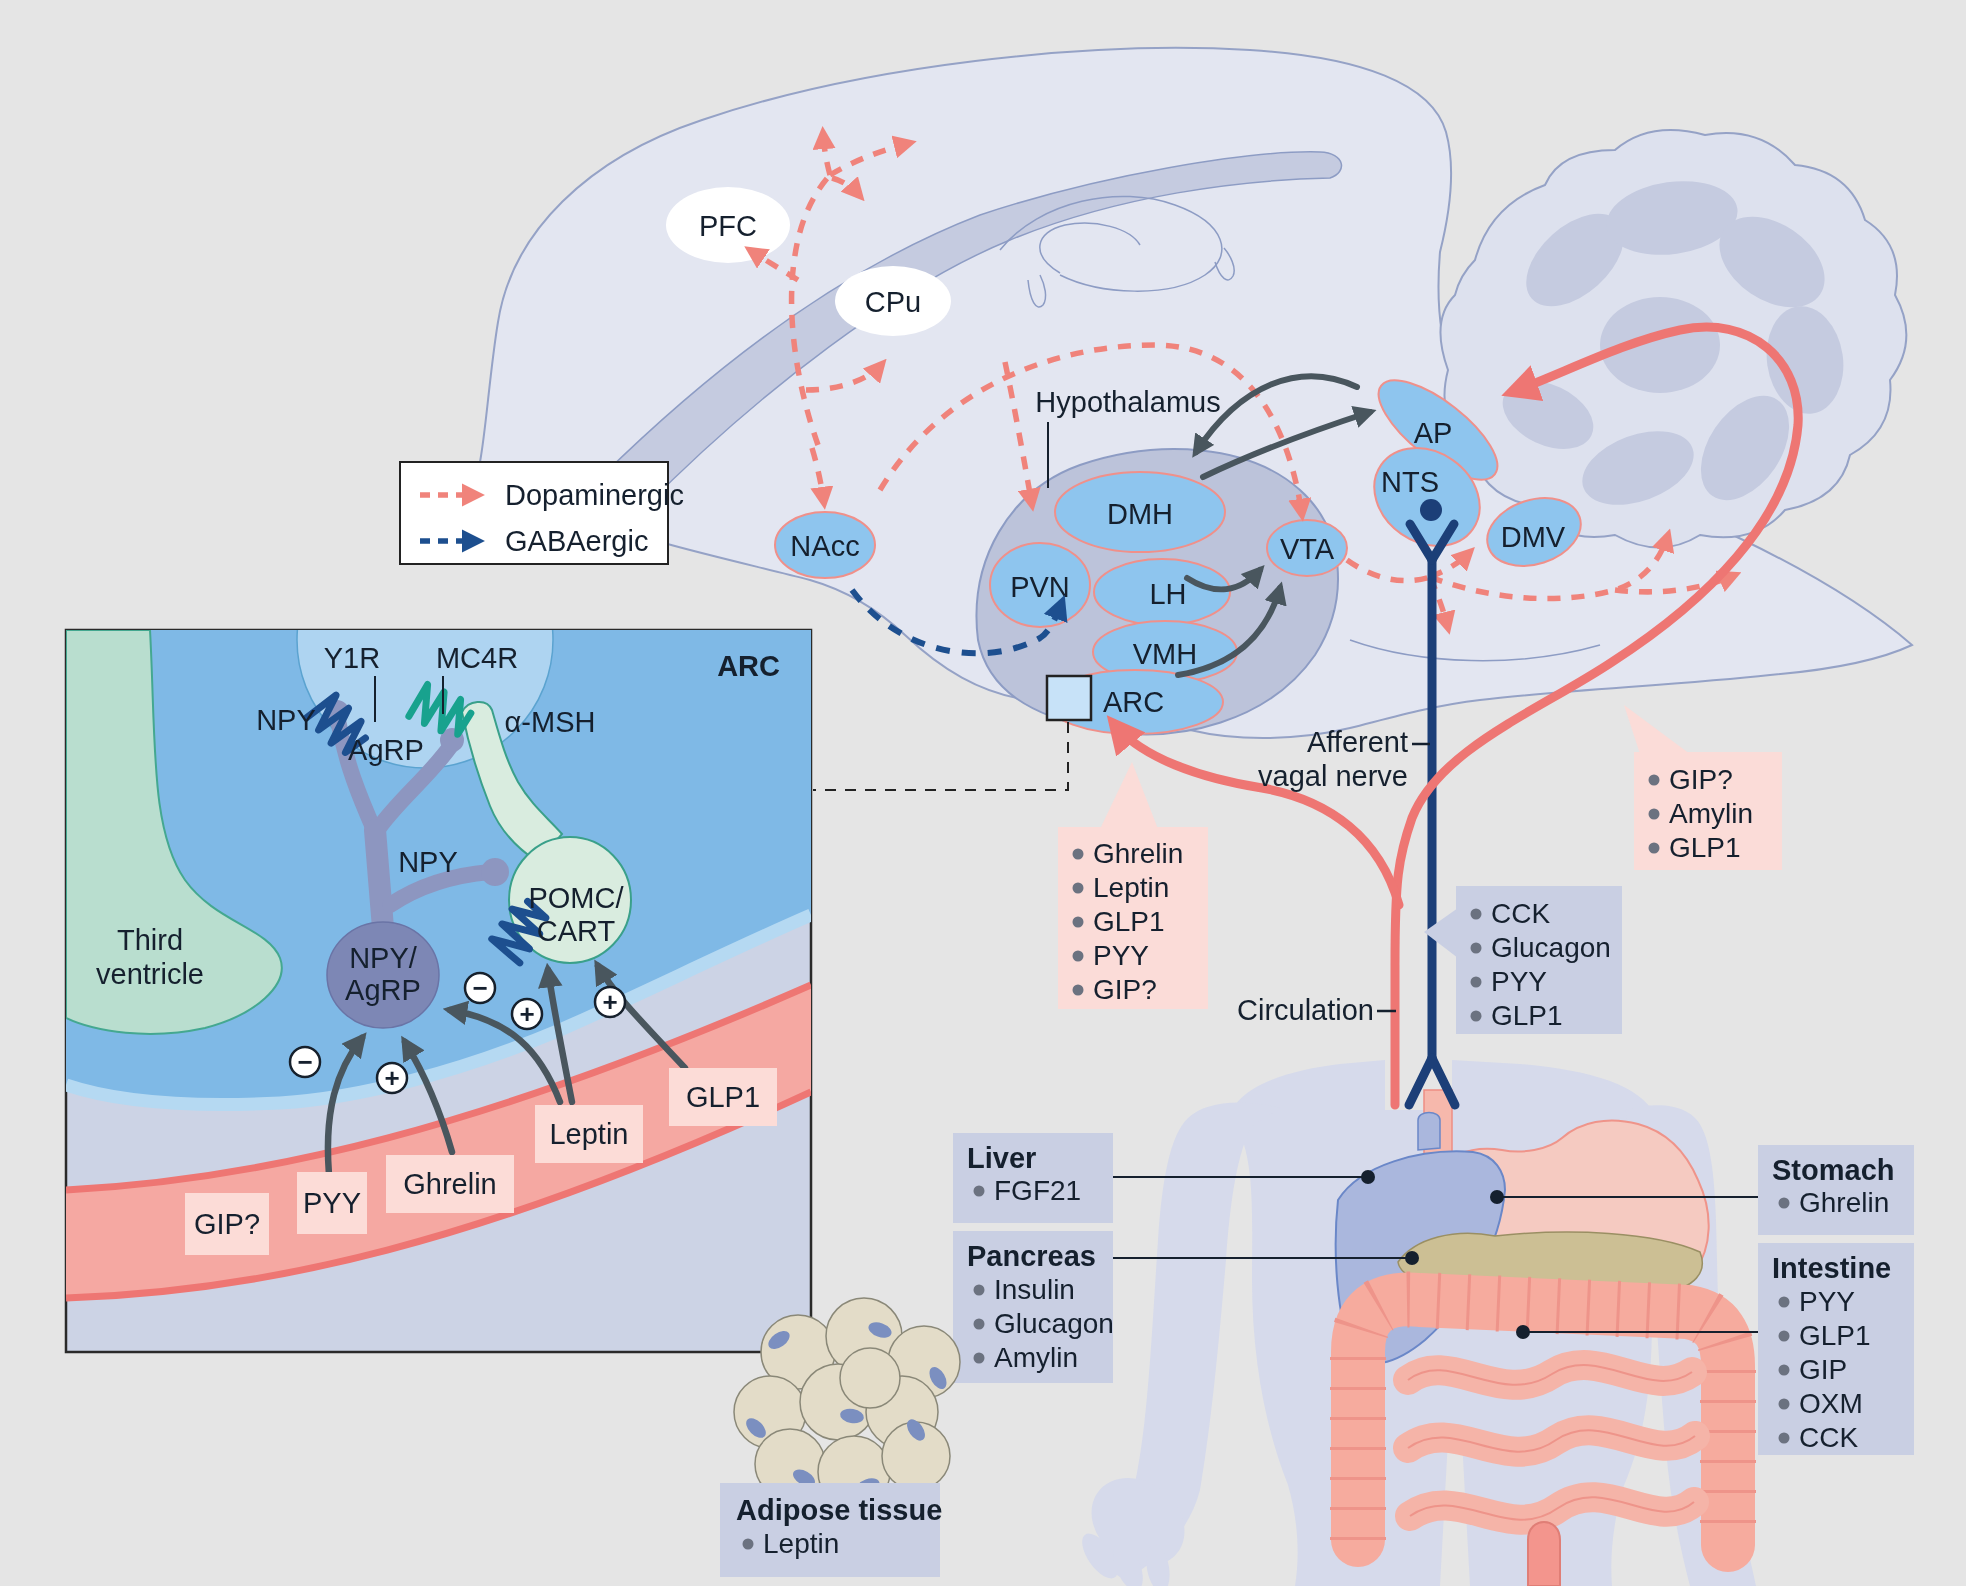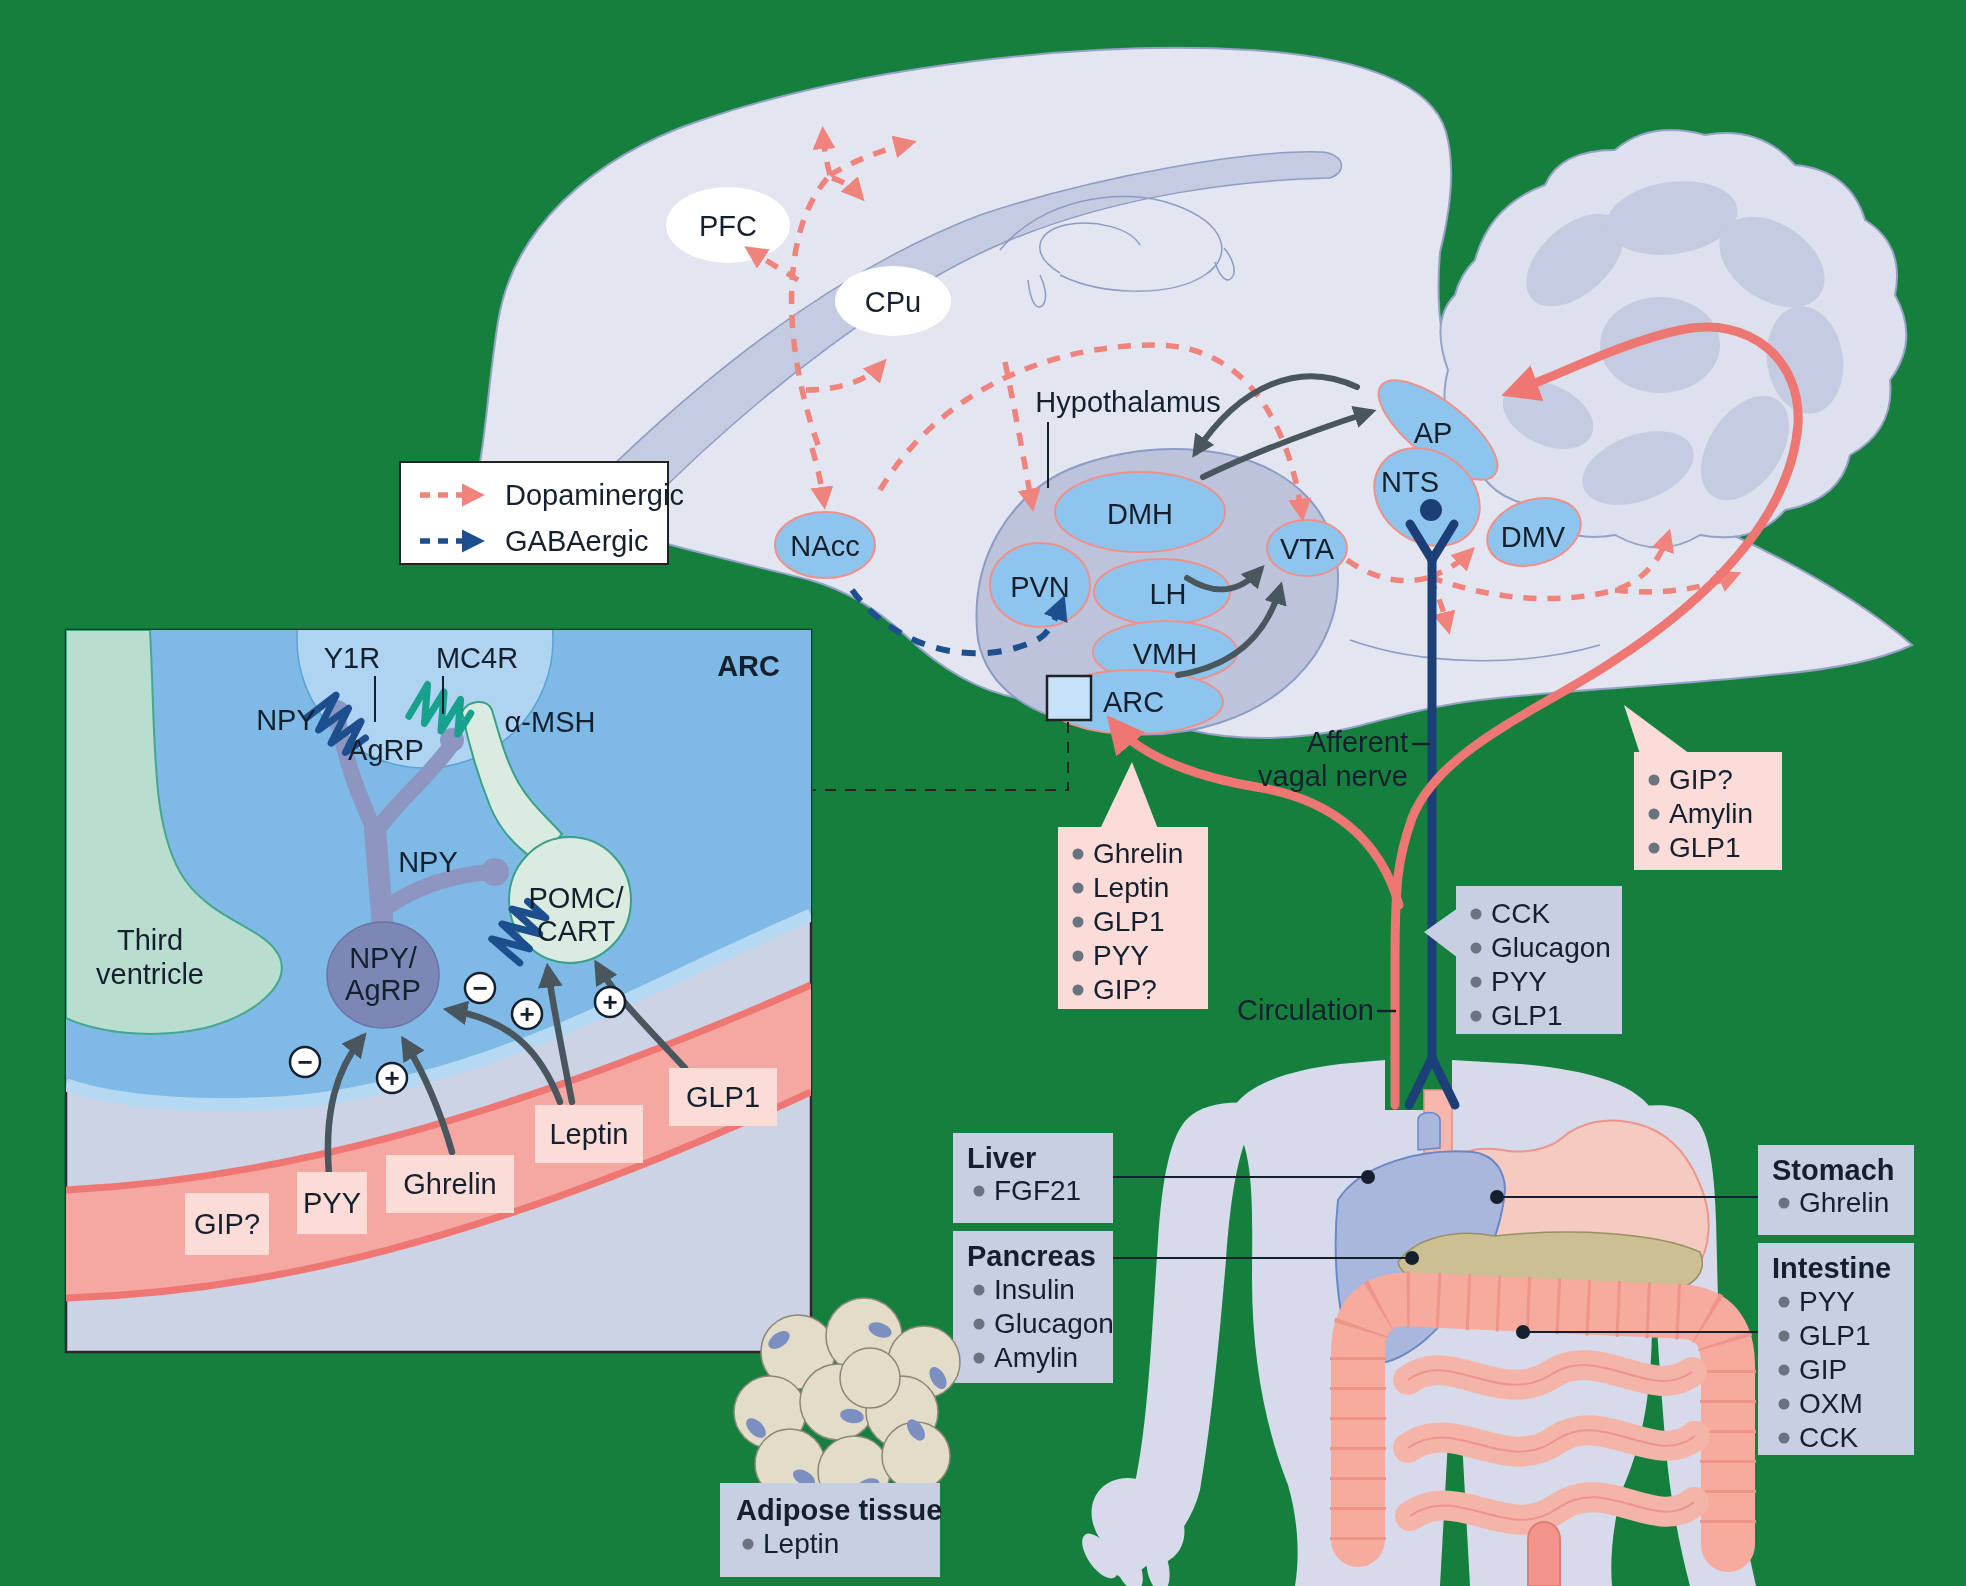--- a/index.html
+++ b/index.html
@@ -1,16 +1,16 @@
 <!DOCTYPE html>
 <html><head>
 <meta charset="utf-8">
 <style>
   html,body{margin:0;padding:0;background:#ffffff;}
-  .stage{position:relative;width:1966px;height:1586px;background:#15803d;
+  .stage{position:relative;width:1966px;height:1586px;background:#e5e5e5;
          font-family:"Liberation Sans","DejaVu Sans",sans-serif;overflow:hidden;}
   svg{position:absolute;top:0;left:0;}
   text{fill:#15202e;font-size:29px;}
   .tm{text-anchor:middle;}
   .te{text-anchor:end;}
   .bold{font-weight:bold;}
   .item{font-size:28px;}
   .sign{font-size:26px;font-weight:bold;}
 </style>
 </head>

